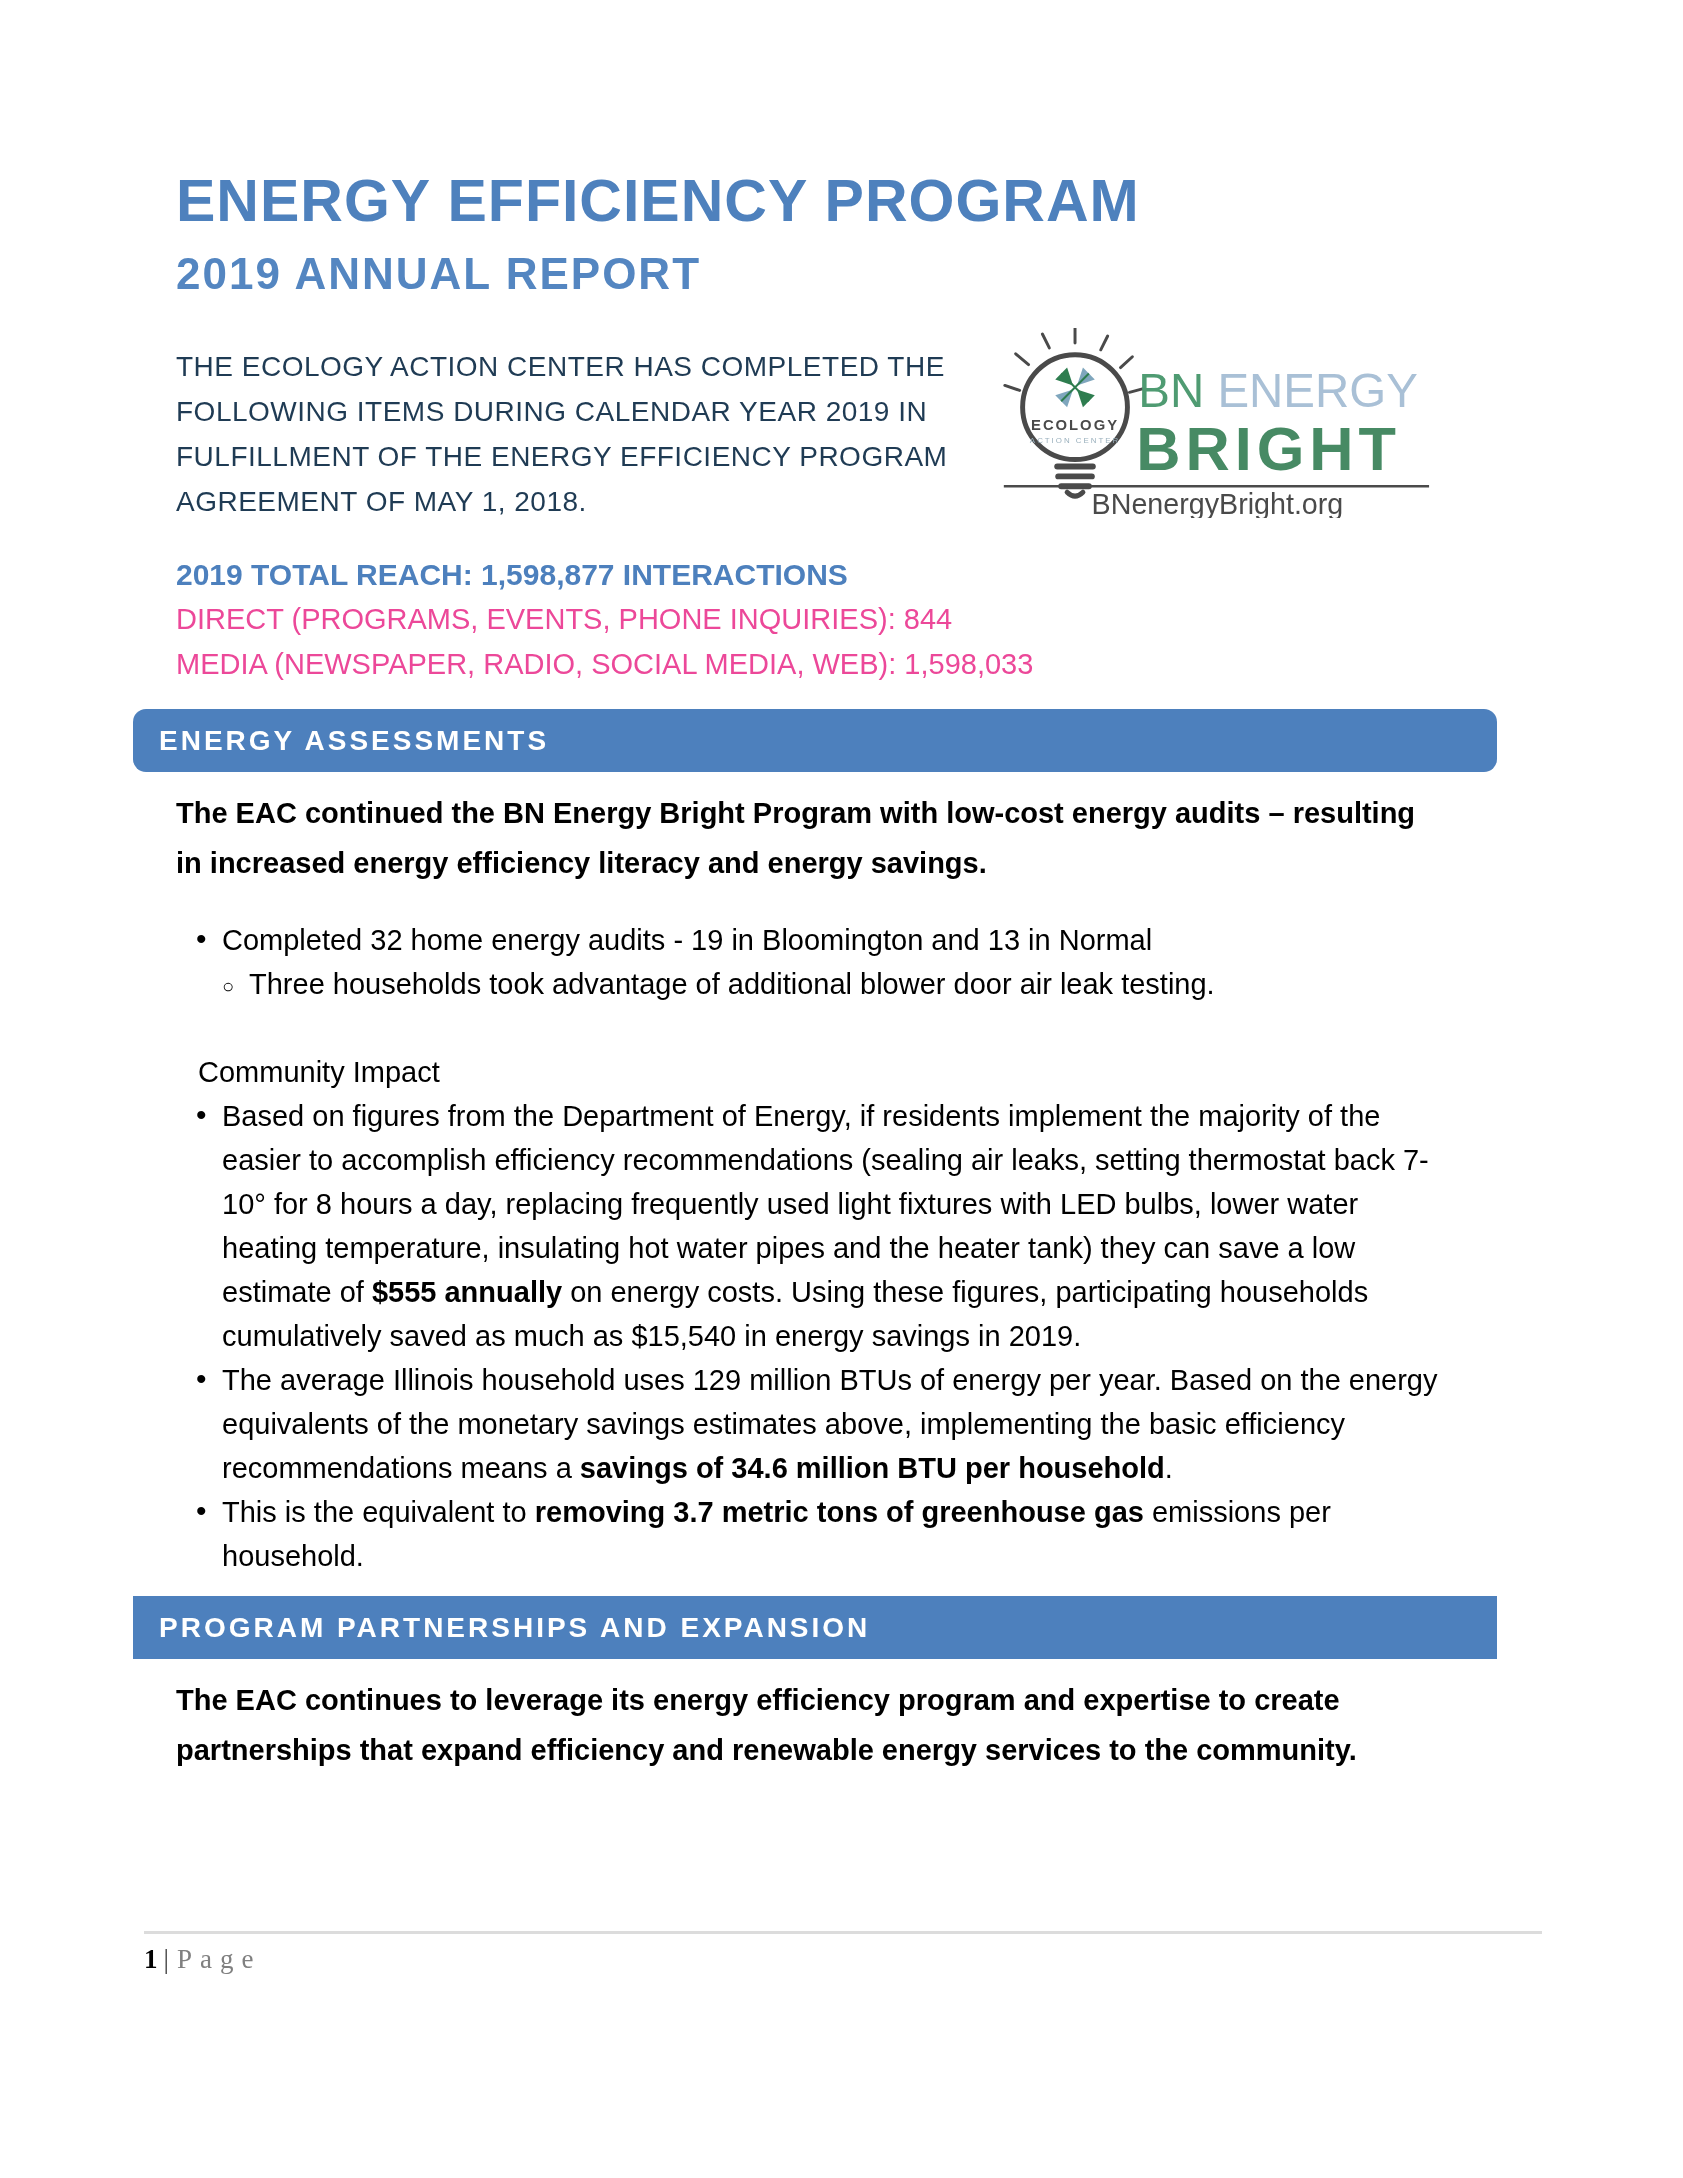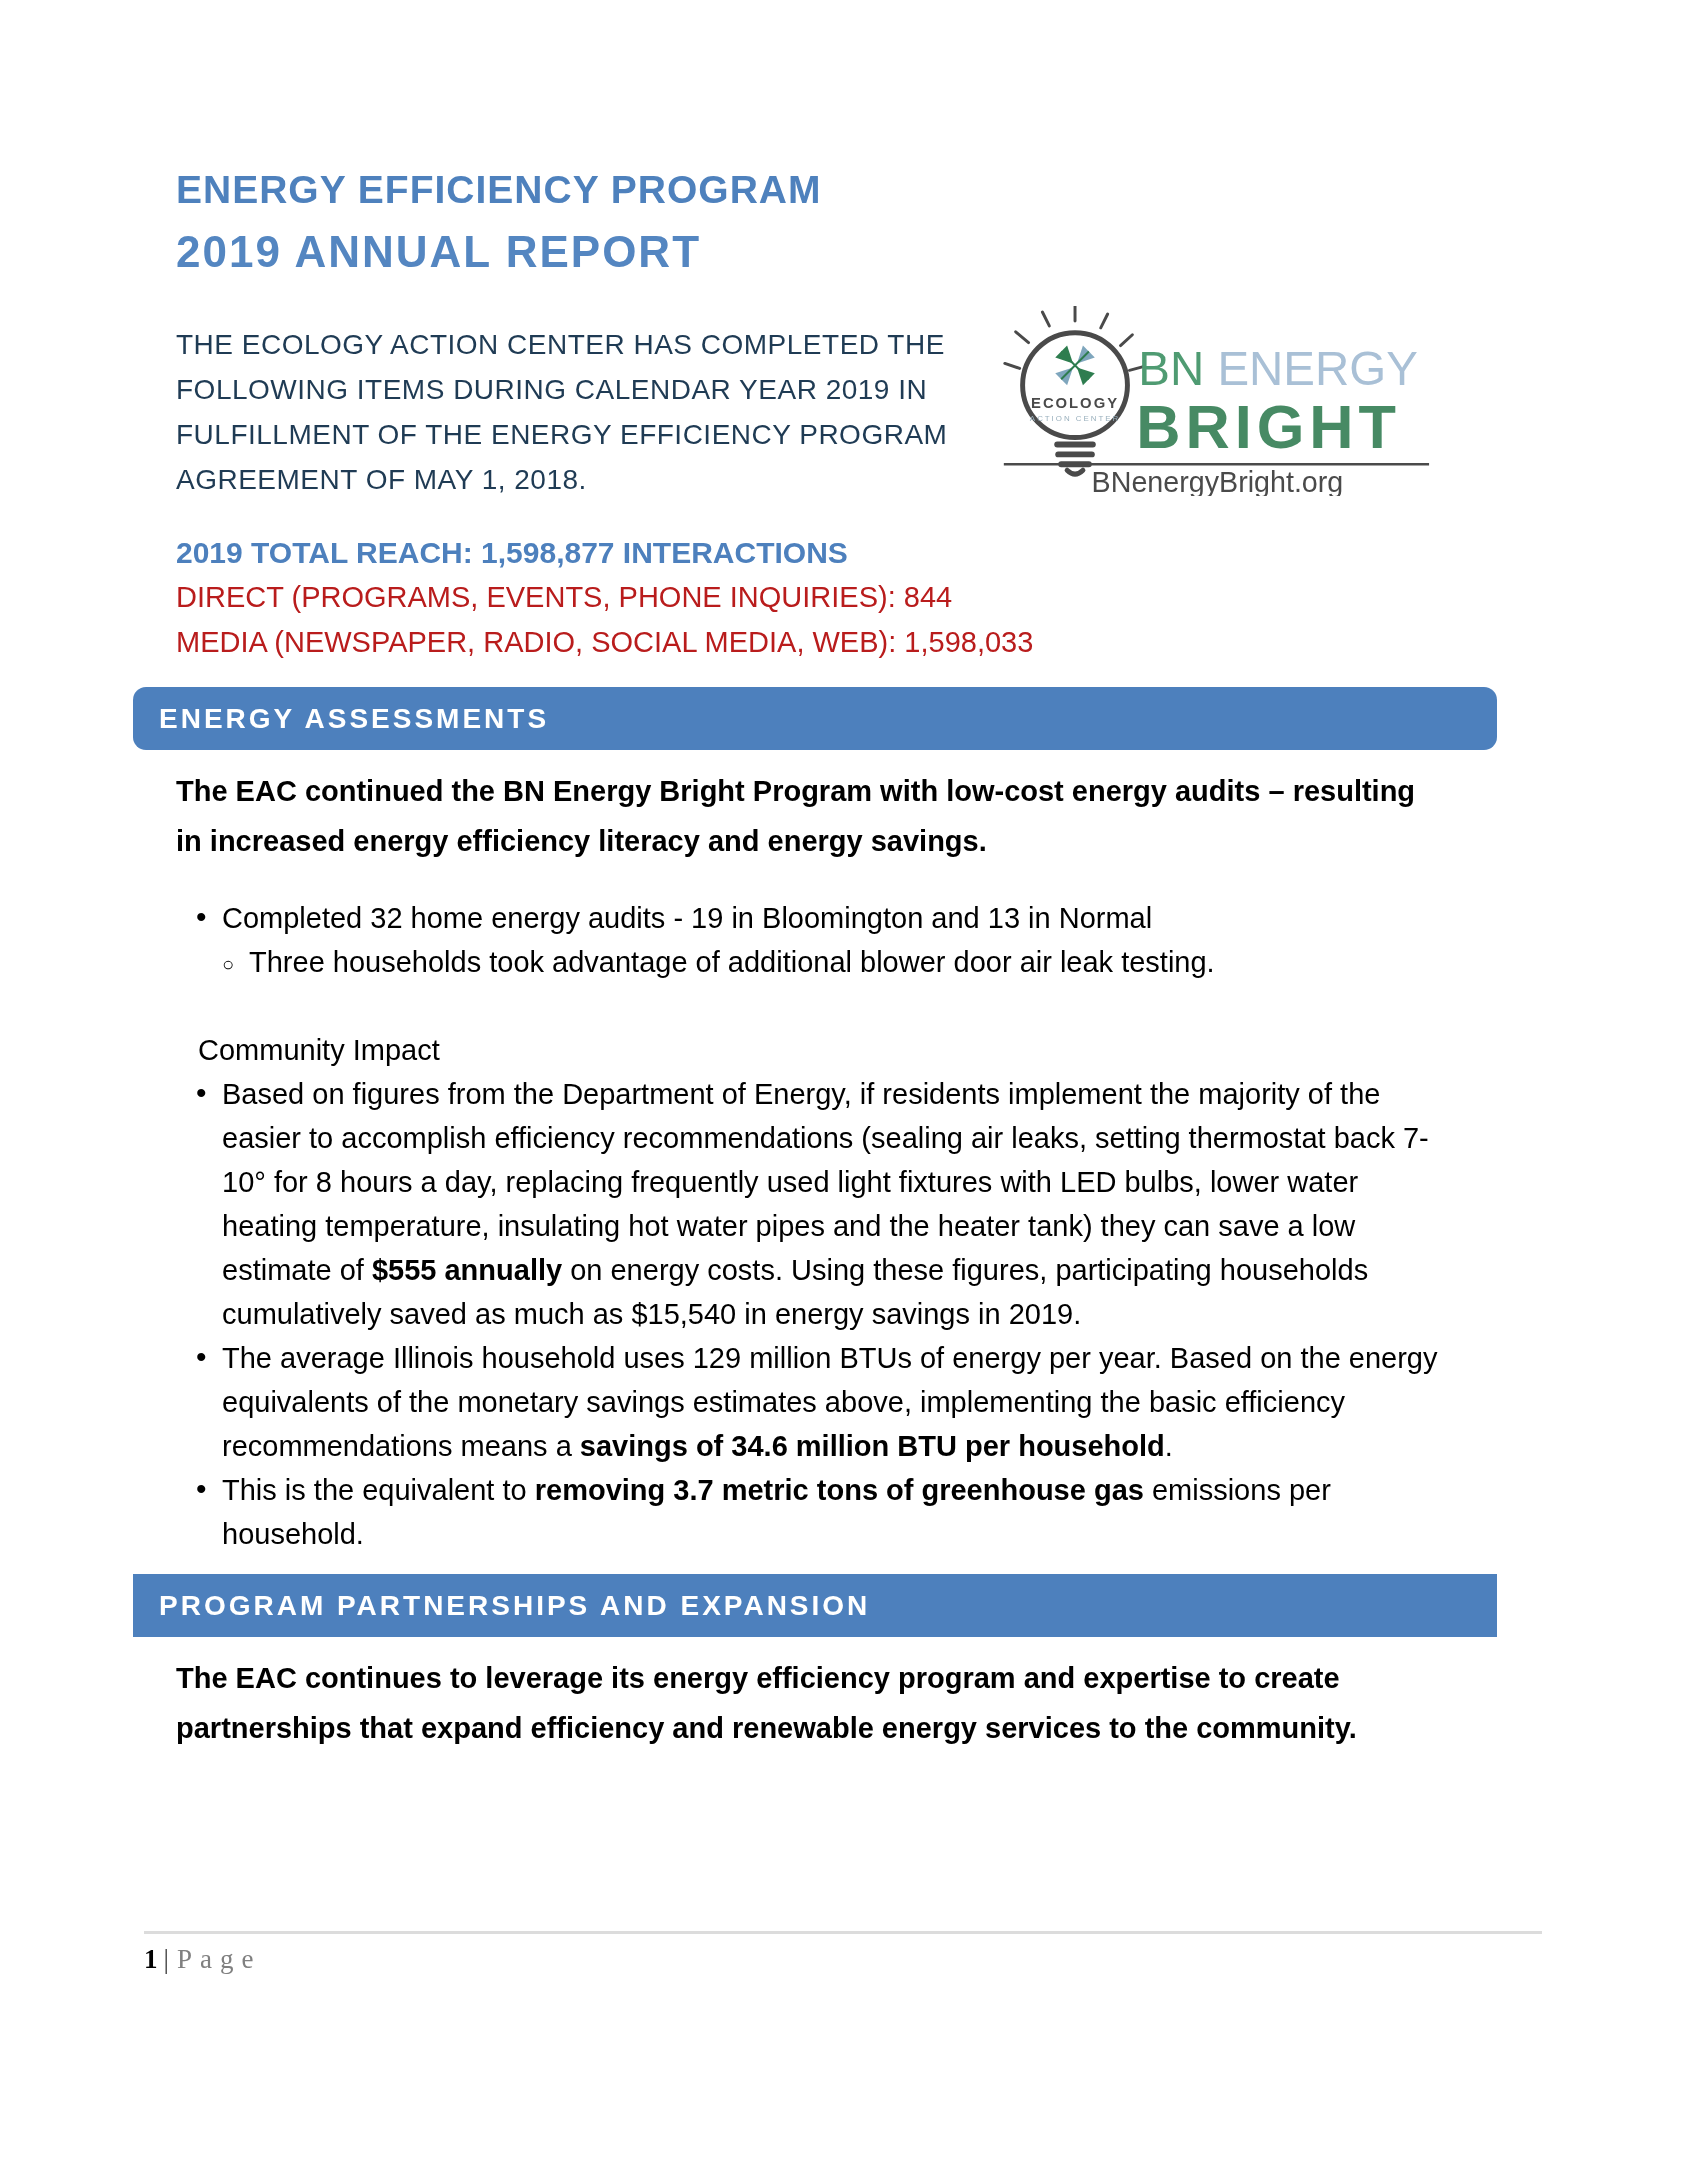--- a/index.html
+++ b/index.html
@@ -3,30 +3,30 @@
 <meta charset="utf-8">
 <style>
   * { box-sizing: border-box; }
   html,body { margin:0; padding:0; }
   body {
     width:1683px; height:2178px; background:#ffffff;
     font-family:"Liberation Sans", sans-serif; color:#000000;
   }
   .page { position:relative; width:1683px; height:2178px; padding:168px 185px 0 176px; overflow:hidden; background:#fff; }
 
-  .doc-title { margin:0; font-size:39px; font-weight:700; color:#4e81bd; letter-spacing:1px; line-height:1.12; }
+  .doc-title { margin:0; font-size:59px; font-weight:700; color:#4e81bd; letter-spacing:1px; line-height:1.12; }
   .doc-subtitle { margin:16px 0 0 0; font-size:44px; font-weight:700; color:#5486c1; letter-spacing:2px; line-height:1.1; }
 
   .intro-row { display:flex; justify-content:flex-start; align-items:flex-start; margin-top:46px; }
   .intro-caps { width:812px; font-size:28px; line-height:45px; letter-spacing:0.5px; color:#1f3b54; }
   .logo-wrap { flex:none; margin-top:-16px; }
 
   .reach { margin-top:28px; font-size:29px; line-height:45px; }
   .reach-total { color:#4d80bd; font-weight:700; font-size:30px; }
-  .reach-line { color:#b91c1c; }
+  .reach-line { color:#ec4899; }
 
   .banner {
     margin-left:-43px; width:1364px; height:63px; line-height:63px;
     background:#4d80bd; color:#ffffff; font-size:28px; font-weight:700;
     letter-spacing:3px; padding-left:26px;
   }
   .banner1 { margin-top:22px;border-radius:13px; }
   .banner2 { margin-top:18px; }
 
   .lead { font-weight:700; font-size:29px; line-height:50px; width:1257px; margin:16px 0 0 0; }

